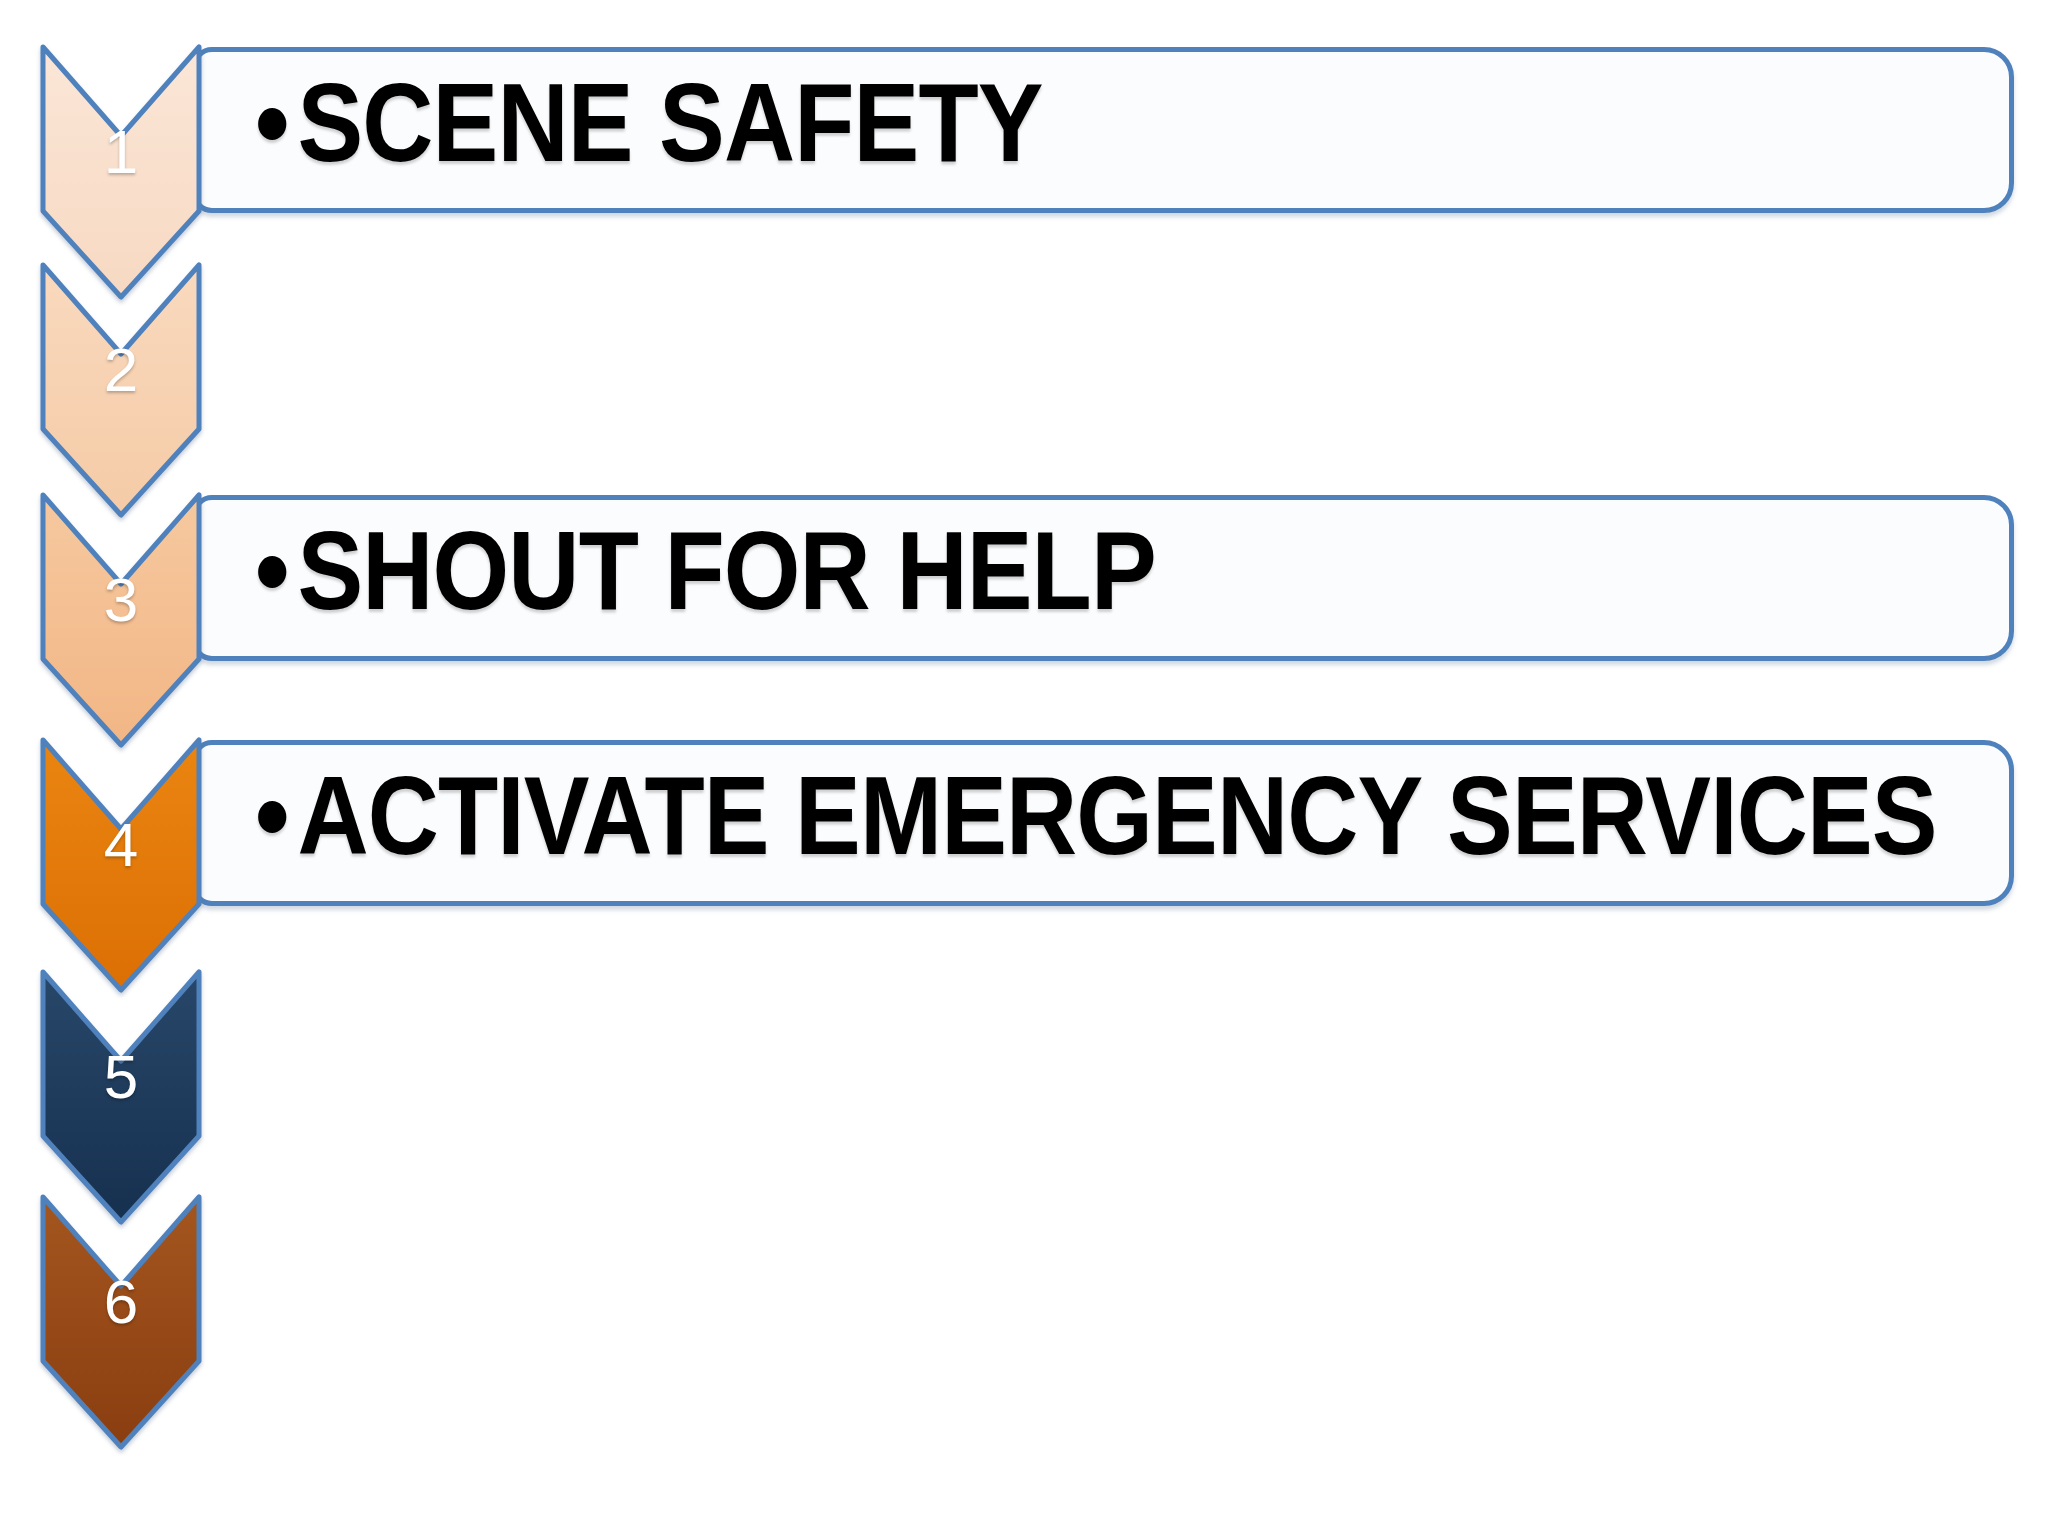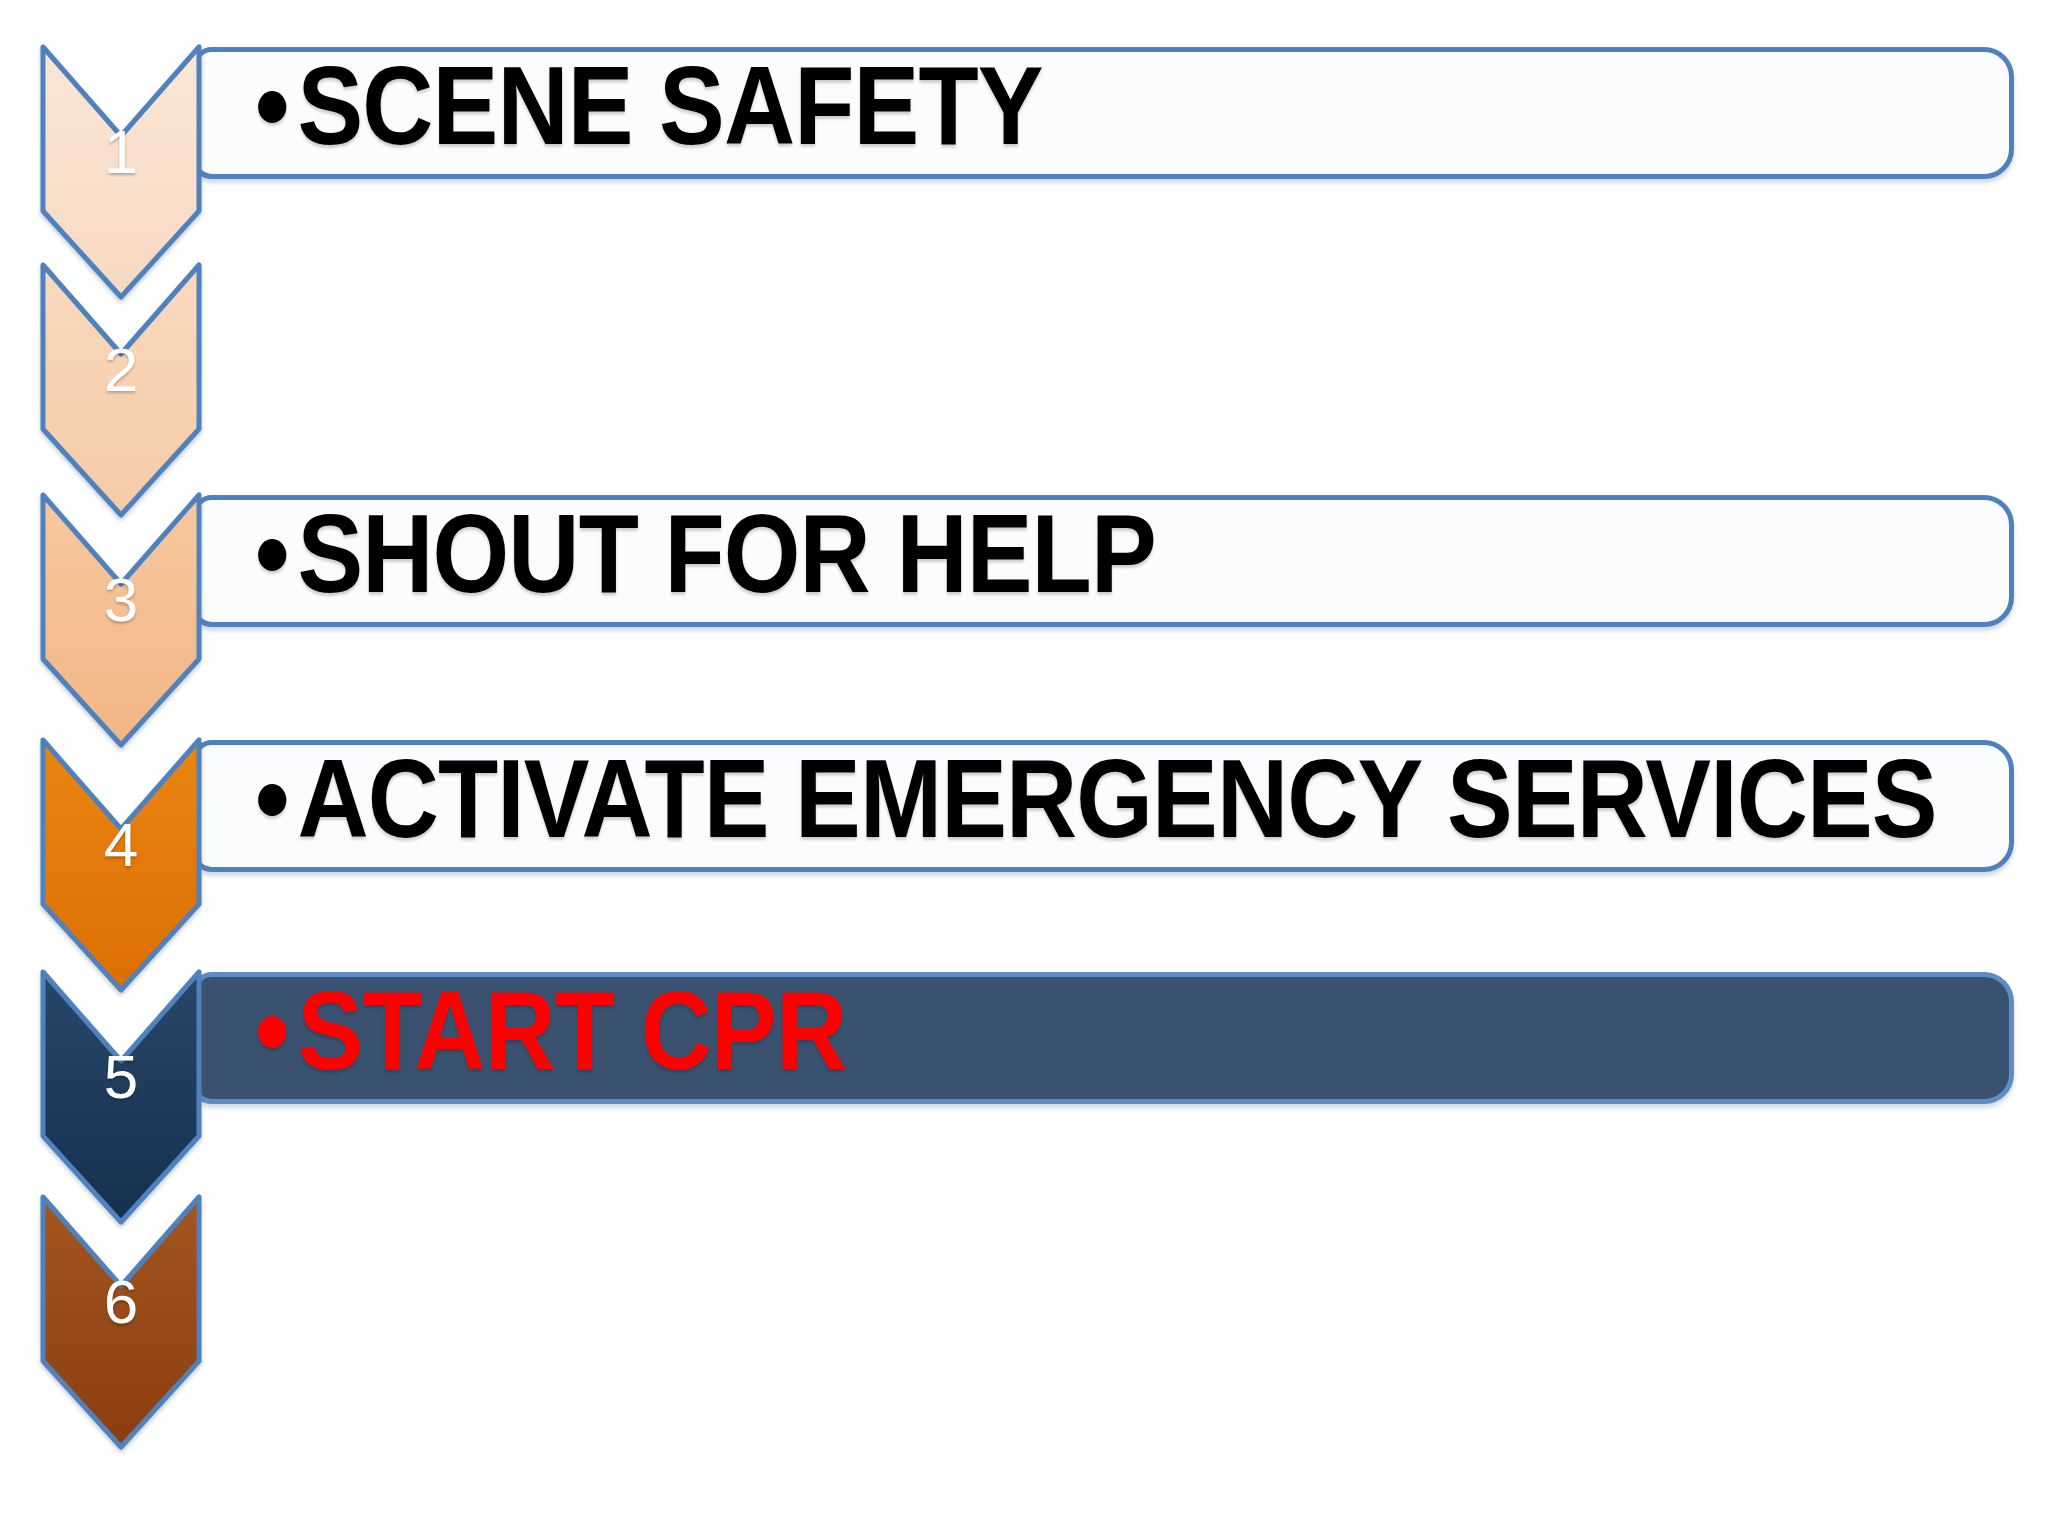--- a/index.html
+++ b/index.html
@@ -6,21 +6,21 @@
   body{
     width:2048px;height:1536px;position:relative;overflow:hidden;
     background:#ffffff;
     font-family:"Liberation Sans", sans-serif;
   }
   .diagram{position:absolute;inset:0;}
   .row{position:absolute;left:0;width:2048px;height:260px;}
   .r1{top:47px}.r2{top:265px}.r3{top:495px}.r4{top:740px}.r5{top:972px}.r6{top:1197px}
 
   .bar{
-    position:absolute;left:192px;top:0;width:1822px;height:132px;
+    position:absolute;left:192px;top:0;width:1822px;height:166px;
     box-sizing:border-box;
     background:var(--bar-fill,#FBFCFD);
     border:5px solid var(--border,#4F81BD);
     border-radius:20px 30px 30px 20px;
     box-shadow:0 4px 4px rgba(110,130,155,0.30);
     display:flex;align-items:center;
     padding-left:58px;
   }
   .label-wrap{
     display:inline-block;white-space:nowrap;
@@ -104,23 +104,20 @@
         <stop offset="0" stop-color="#EA8511" style="stop-color:var(--arrow-top,#EA8511)"></stop>
         <stop offset="1" stop-color="#DC6F04" style="stop-color:var(--arrow-bottom,#DC6F04)"></stop>
       </linearGradient>
         </defs>
       <polygon points="3,3 81,92 159,3 159,167 81,253 3,167" fill="url(#g4)" stroke="#4F81BD" stroke-width="5" stroke-linejoin="round"></polygon>
     </svg>
     <div class="num">4</div>
   </div>
 
   <div class="row r5" style="--bar-fill: #3A5270; --label-color: #FF0000; --border: #5E8CC4; --arrow-top: #284769; --arrow-bottom: #16304F; --number-color: #FFFFFF;">
-    <div class="bar">
-      <span class="label-wrap"><span class="bullet">•</span><span>START CPR</span></span>
-    </div>
     <svg class="chev" width="162" height="256" viewBox="0 0 162 256">
       <defs>
           <linearGradient id="g5" x1="0" y1="0" x2="0" y2="1">
         <stop offset="0" stop-color="#284769" style="stop-color:var(--arrow-top,#284769)"></stop>
         <stop offset="1" stop-color="#16304F" style="stop-color:var(--arrow-bottom,#16304F)"></stop>
       </linearGradient>
         </defs>
       <polygon points="3,3 81,92 159,3 159,167 81,253 3,167" fill="url(#g5)" stroke="#4F81BD" stroke-width="5" stroke-linejoin="round"></polygon>
     </svg>
     <div class="num">5</div>

